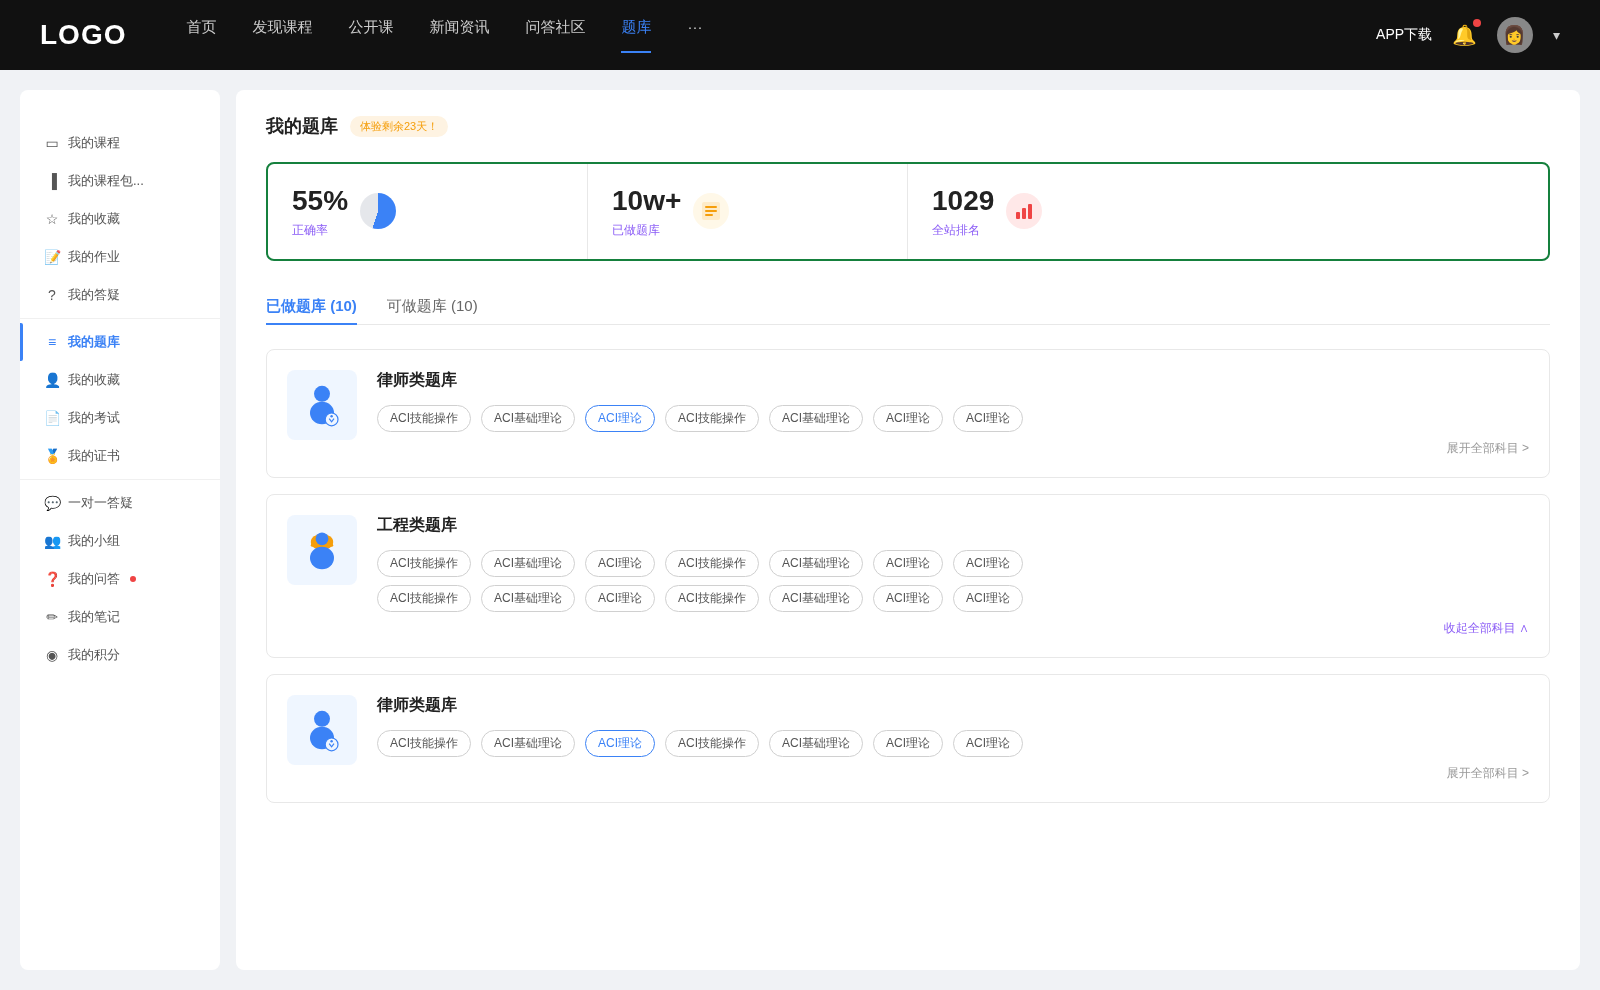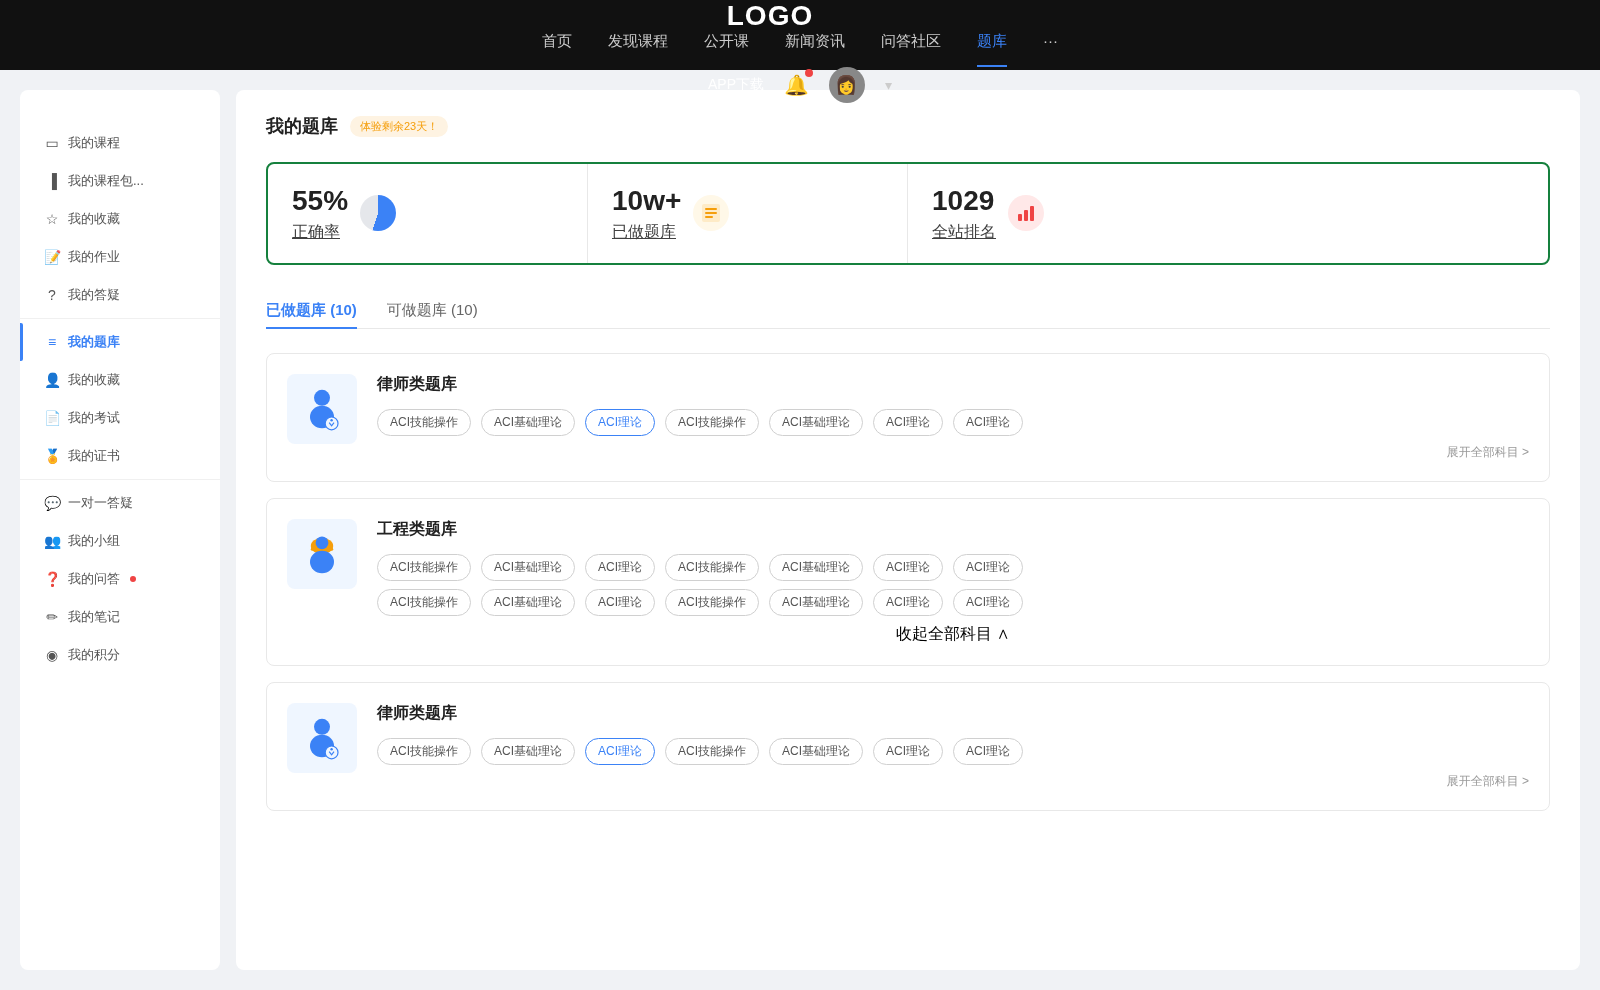--- a/index.html
+++ b/index.html
@@ -8,21 +8,20 @@
     
     .navbar {
       background: #111;
       height: 70px;
       display: flex;
       align-items: center;
       padding: 0 40px;
       position: sticky;
       top: 0;
       z-index: 100;
-      flex-direction: column;
     }
     .navbar-logo {
       font-size: 28px;
       font-weight: 900;
       color: white;
       letter-spacing: 1px;
       margin-right: 60px;
     }
     .navbar-menu {
       display: flex;
@@ -211,24 +210,23 @@
     }
     .stat-card:last-child { border-right: none; }
     .stat-info {}
     .stat-value {
       font-size: 28px;
       font-weight: 700;
       color: #222;
       line-height: 1.2;
     }
     .stat-label {
-      font-size: 16px;
-      color: #404040;
+      font-size: 12px;
+      color: #8b5cf6;
       margin-top: 4px;
-      text-decoration: underline;
     }
     .stat-icon {
       width: 36px;
       height: 36px;
       border-radius: 50%;
       display: flex;
       align-items: center;
       justify-content: center;
       font-size: 18px;
       flex-shrink: 0;
@@ -318,23 +316,23 @@
       border-color: #3b82f6;
       color: #3b82f6;
     }
     .expand-link {
       text-align: right;
       font-size: 12px;
       color: #999;
       cursor: pointer;
     }
     .collapse-link {
-      text-align: center;
-      font-size: 16px;
-      color: #000000;
+      text-align: right;
+      font-size: 12px;
+      color: #8b5cf6;
       cursor: pointer;
     }
 
     
     .lawyer-svg {
       width: 48px;
       height: 48px;
     }
     .engineer-svg {
       width: 48px;

